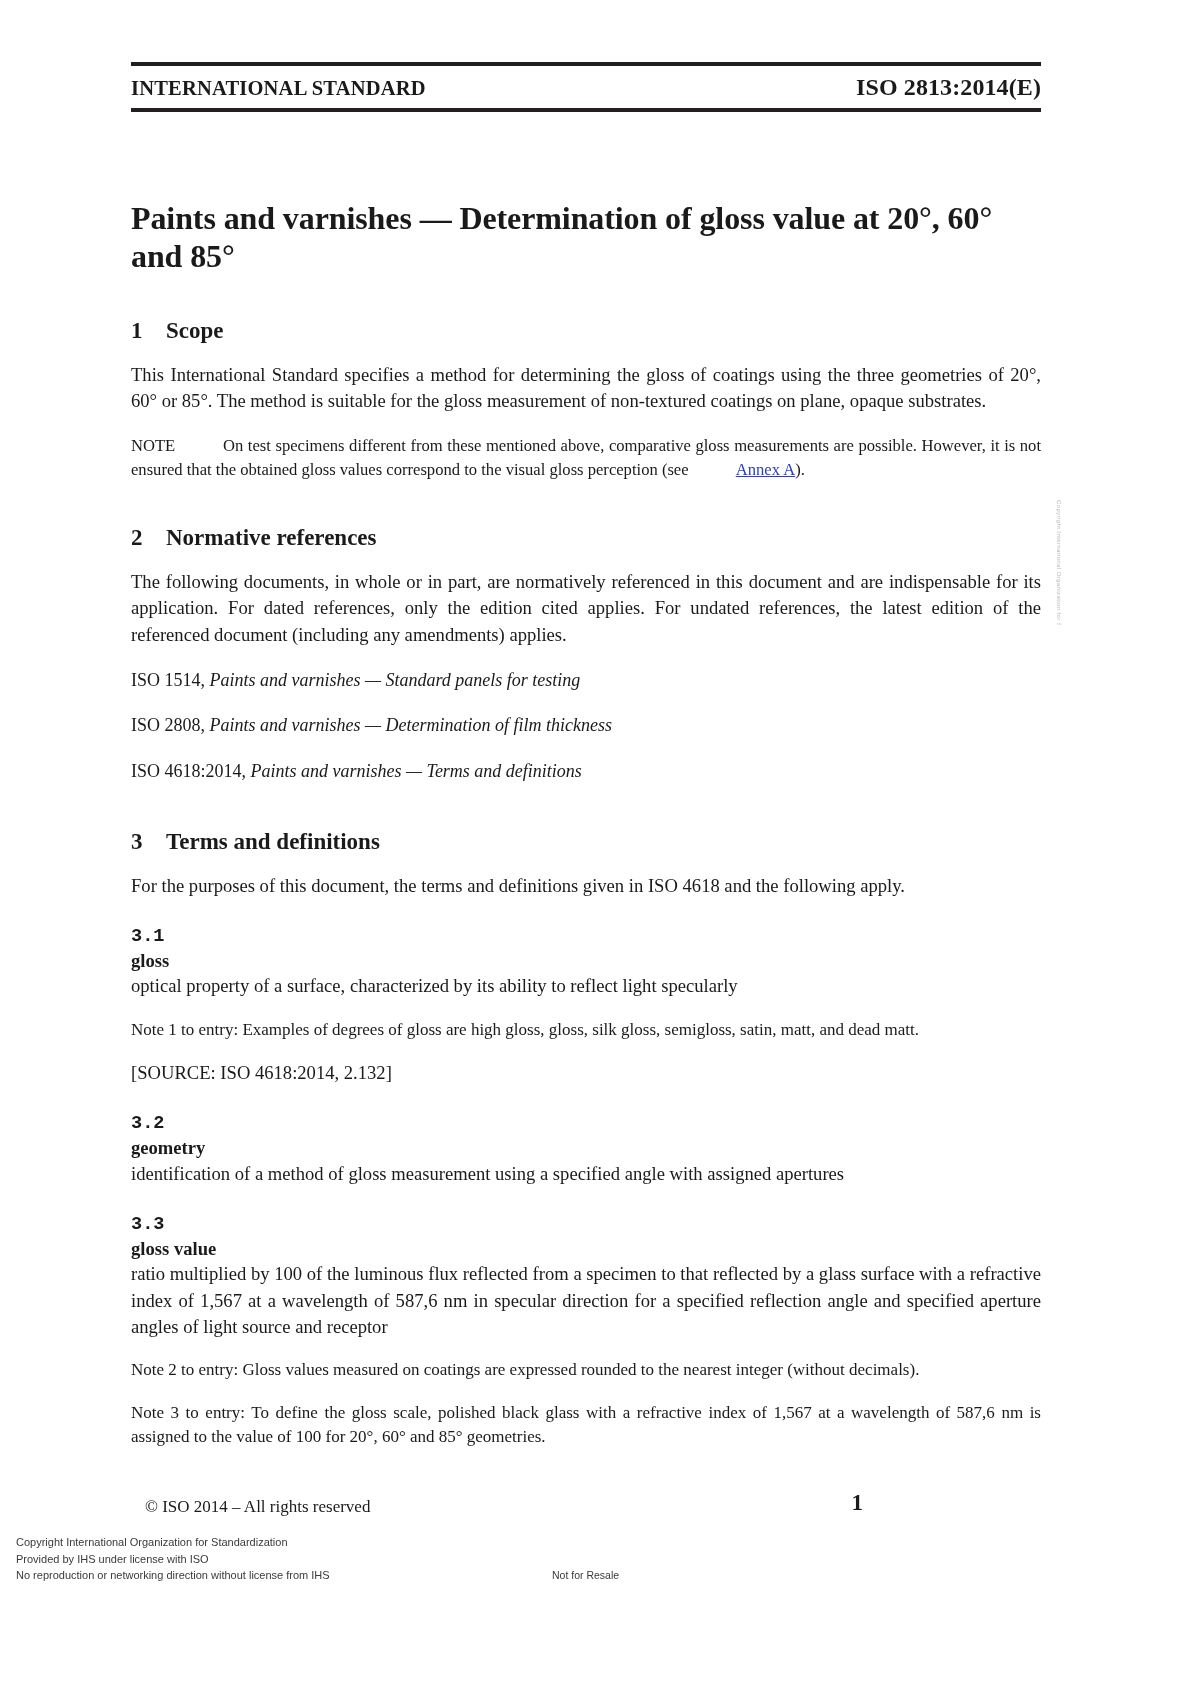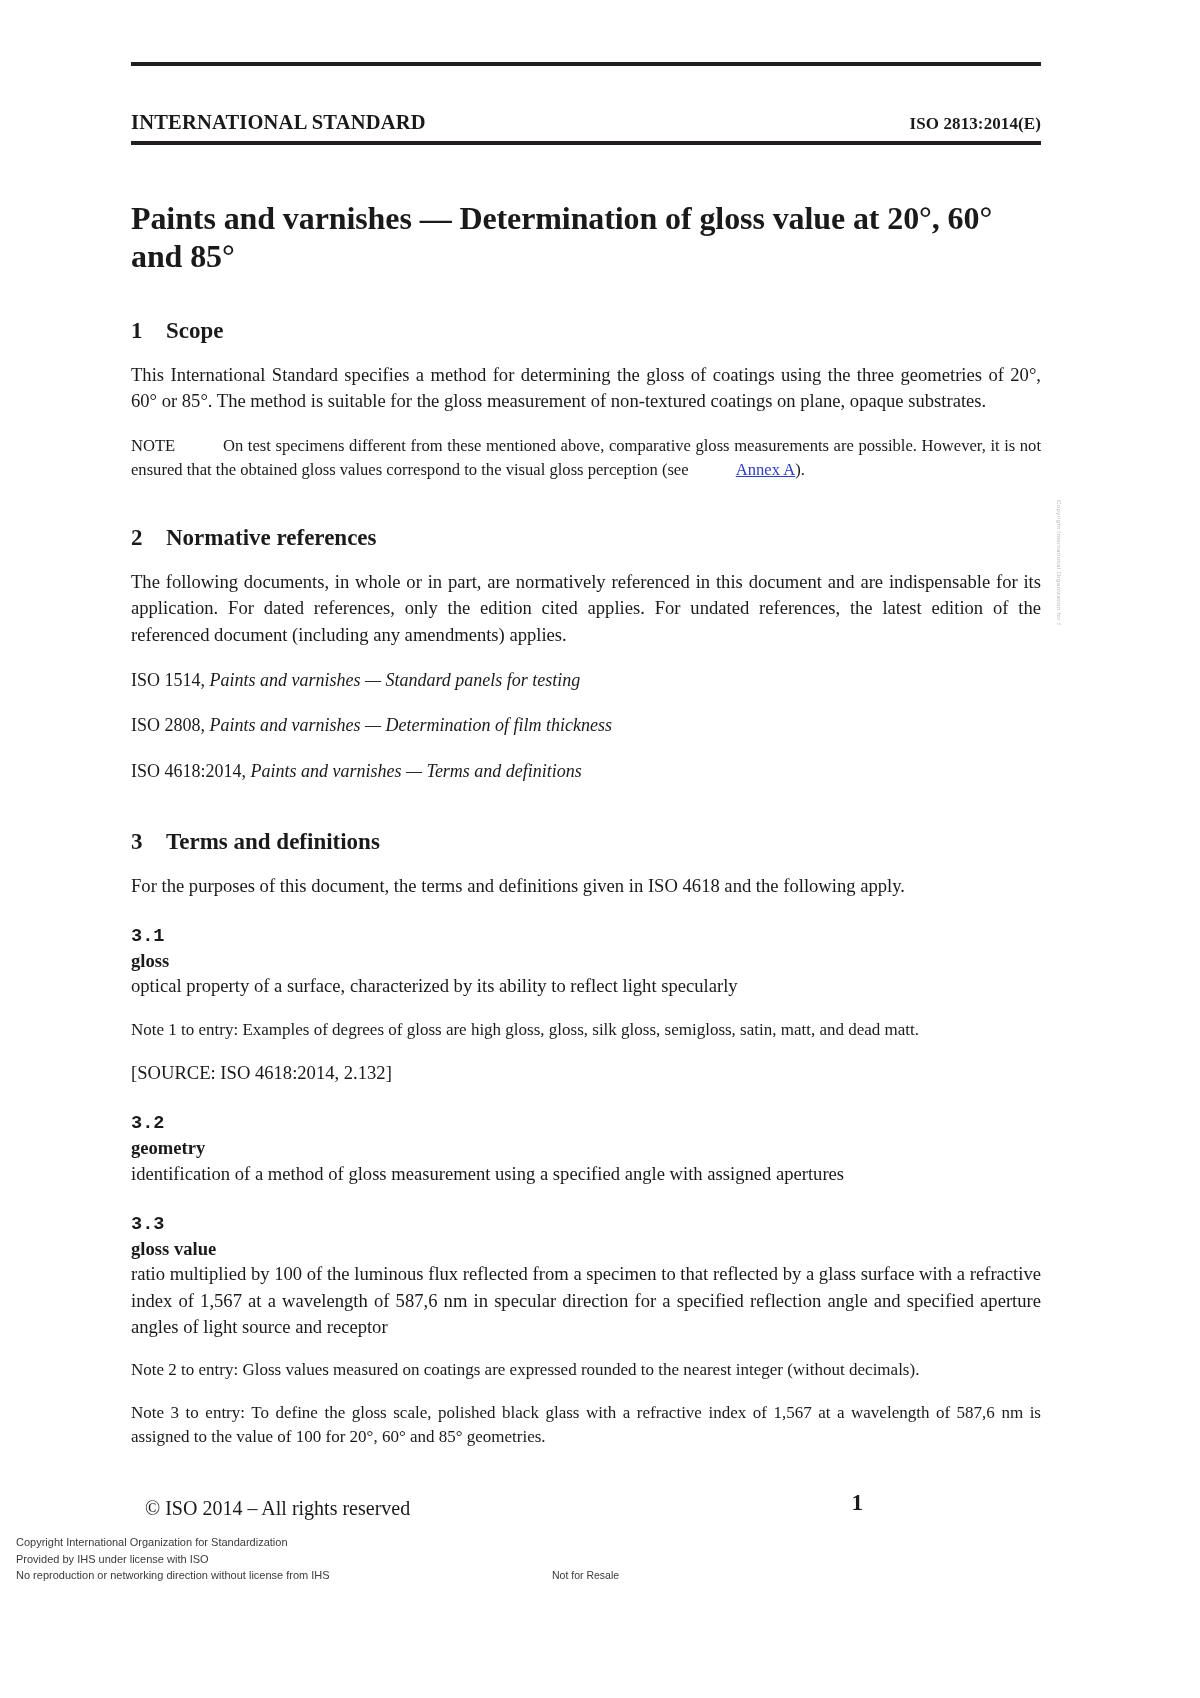--- a/index.html
+++ b/index.html
@@ -49,25 +49,24 @@
     align-items: baseline;
     padding: 8px 0 7px 0;
   }
   .header-left {
     font-size: 20.5px;
     font-weight: bold;
     letter-spacing: 0.2px;
     font-family: "Liberation Serif", "DejaVu Serif", serif;
   }
   .header-right {
-    font-size: 17px;
+    font-size: 24px;
     font-weight: bold;
     letter-spacing: 0.1px;
     font-family: "Liberation Serif", "DejaVu Serif", serif;
-    margin-top: 40px;
   }
 
   
   .content {
     position: absolute;
     left: 131px;
     top: 200px;
     width: 910px;
   }
 
@@ -172,21 +171,21 @@
     white-space: nowrap;
     overflow: hidden;
     line-height: 1.1;
   }
 
   
   .footer-copyright {
     position: absolute;
     left: 145px;
     top: 1497px;
-    font-size: 20px;
+    font-size: 17px;
     color: #1a1a1a;
     white-space: nowrap;
   }
   .footer-pageno {
     position: absolute;
     right: 159px;
     top: 1490px;
     font-size: 23px;
     font-weight: bold;
   }

